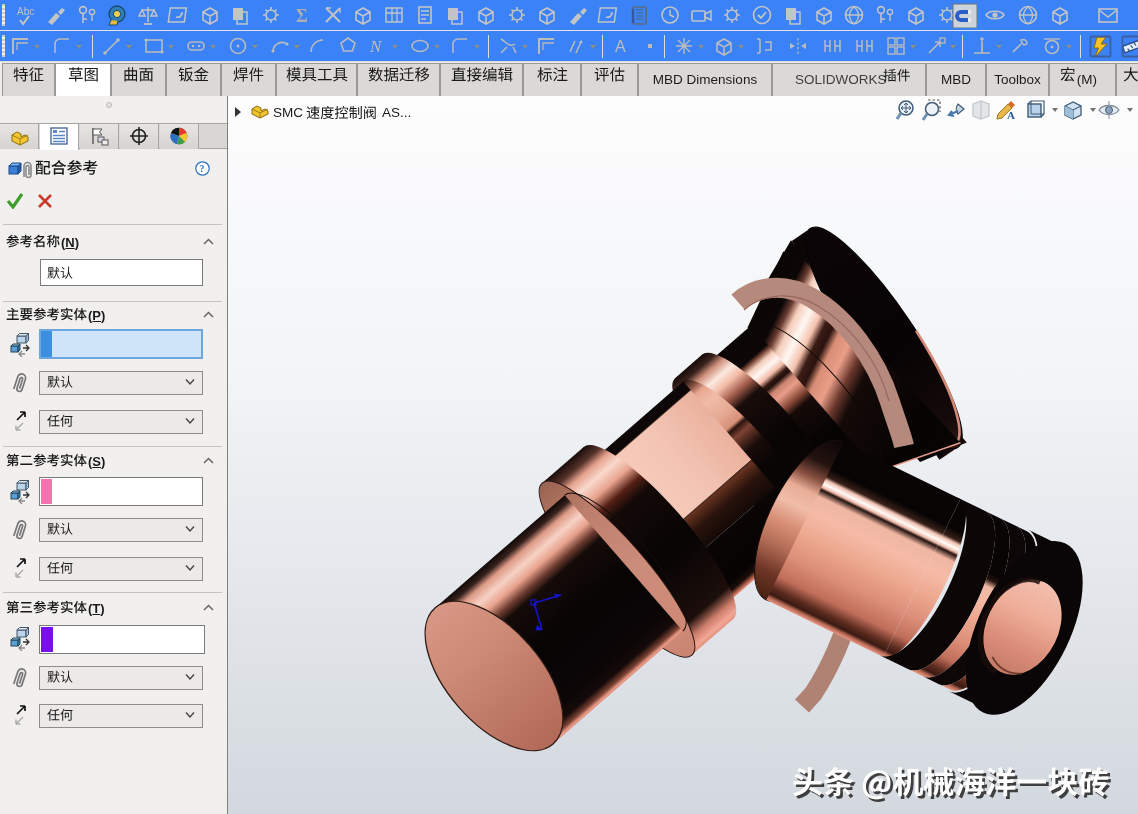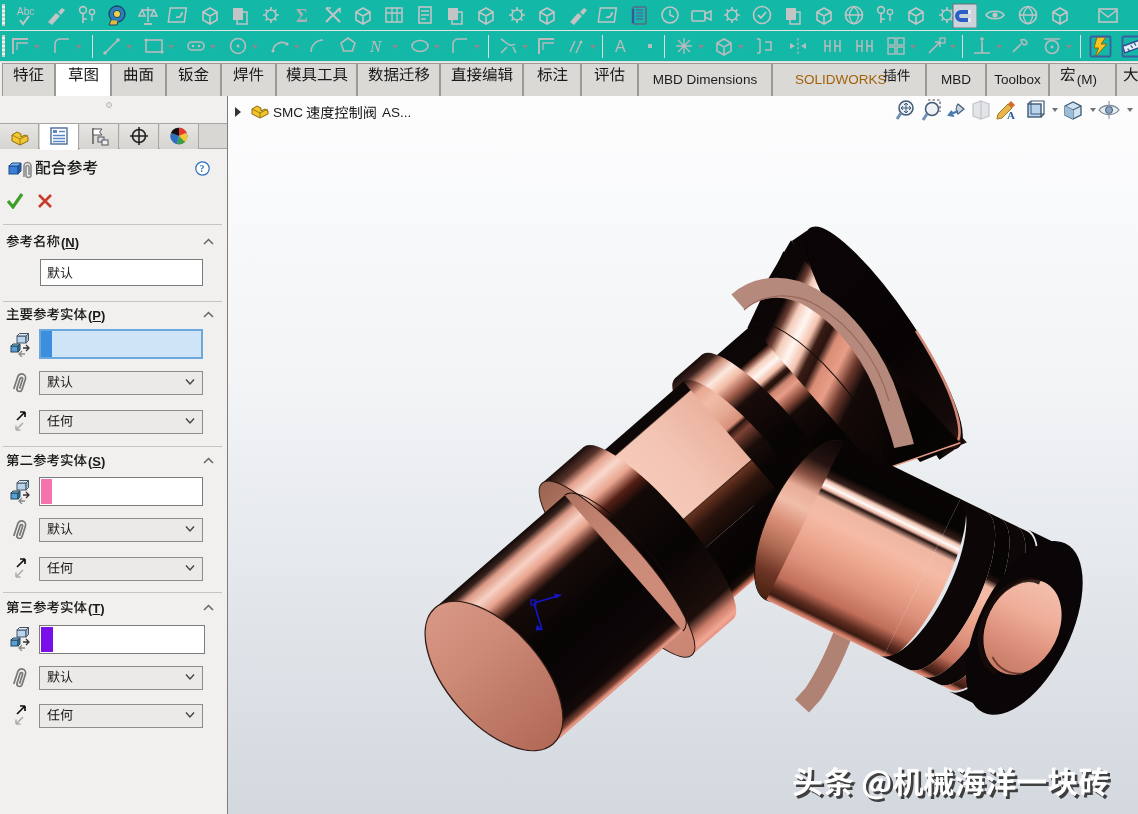--- a/index.html
+++ b/index.html
@@ -1,19 +1,19 @@
 <!DOCTYPE html>
 <html><head><meta charset="utf-8"><style>
 *{margin:0;padding:0;box-sizing:border-box}
 html,body{width:1138px;height:814px;overflow:hidden}
 body{font-family:"Liberation Sans",sans-serif;background:#f0f0ee;position:relative}
 .gl{position:absolute}
 #root{position:absolute;left:0;top:0;width:1138px;height:814px}
 .abs{position:absolute}
-.tb{position:absolute;left:0;width:1138px;background:#14b8a6}
+.tb{position:absolute;left:0;width:1138px;background:#3b82f6}
 #tb1{top:0;height:31px;border-bottom:1px solid #e3e3e1}
 #tb2{top:31px;height:31px;border-bottom:1px solid #dddddb}
 .icon{position:absolute;top:3px;width:25px;height:25px}
 .caret{position:absolute;width:0;height:0;border-left:3.5px solid transparent;border-right:3.5px solid transparent;border-top:4px solid #8a8c8e;top:14px}
 .vsep{position:absolute;top:4px;width:1px;height:23px;background:#dcdcda}
 #tabrow{position:absolute;left:0;top:62px;width:1054px;height:34px;background:#eeedeb}
 .tab{position:absolute;top:1px;height:33px;background:#dbd9d6;border:1px solid #9b9996;border-bottom:none}
 .tab.active{background:#fff;height:34px}
 #whitestrip{position:absolute;left:0;top:96px;width:1138px;height:28px;background:#fbfbfa}
 #panel{position:absolute;left:0;top:96px;width:228px;height:718px;background:#f1f0ee;border-right:1px solid #7e7e7c}
@@ -381,21 +381,21 @@
       <svg class="gl" style="left:536.5px;top:3px;" width="33" height="20">
         <g transform="translate(0,15.2)">
           <path d="M7.2 -11.8H14V-10.7H7.2ZM6.5 -8.1H14.8V-7H6.5ZM9.9 -7.6H11V-0.3Q11 0.2 10.9 0.5Q10.8 0.8 10.4 1Q10.1 1.1 9.6 1.1Q9 1.2 8.2 1.2Q8.2 0.9 8.1 0.6Q7.9 0.2 7.8 -0Q8.4 -0 8.9 -0Q9.4 0 9.6 -0Q9.7 -0 9.8 -0.1Q9.9 -0.1 9.9 -0.3ZM12.1 -5 13.1 -5.3Q13.5 -4.6 13.8 -3.7Q14.2 -2.9 14.4 -2.1Q14.7 -1.3 14.8 -0.6L13.8 -0.3Q13.6 -0.9 13.4 -1.7Q13.1 -2.5 12.8 -3.4Q12.5 -4.3 12.1 -5ZM7.6 -5.3 8.7 -5.1Q8.4 -4.2 8.1 -3.3Q7.8 -2.4 7.4 -1.6Q7 -0.9 6.6 -0.3Q6.5 -0.4 6.3 -0.5Q6.1 -0.6 6 -0.7Q5.8 -0.8 5.6 -0.9Q6.3 -1.7 6.8 -2.9Q7.3 -4.1 7.6 -5.3ZM0.8 -9.7H6.3V-8.6H0.8ZM3.1 -13H4.3V1.2H3.1ZM3 -9.1 3.8 -8.8Q3.6 -8 3.3 -7.1Q3 -6.1 2.6 -5.2Q2.3 -4.3 1.9 -3.6Q1.5 -2.8 1 -2.2Q1 -2.4 0.8 -2.6Q0.7 -2.8 0.6 -3Q0.5 -3.2 0.4 -3.3Q0.9 -4 1.4 -4.9Q1.9 -5.9 2.3 -7Q2.8 -8.1 3 -9.1ZM4.2 -8.3Q4.3 -8.2 4.7 -7.8Q5 -7.4 5.3 -7Q5.7 -6.5 6 -6.1Q6.3 -5.8 6.4 -5.6L5.7 -4.7Q5.6 -4.9 5.3 -5.4Q5 -5.8 4.7 -6.3Q4.4 -6.8 4.1 -7.2Q3.8 -7.6 3.6 -7.8Z M21.3 -5.5H29.5V-4.4H21.3ZM20.2 -0.4H30.4V0.8H20.2ZM20.7 -10.1H30V-9H20.7ZM24.8 -9.4H26V0.2H24.8ZM17 -12 17.6 -12.8Q18.1 -12.6 18.7 -12.3Q19.2 -12 19.7 -11.8Q20.2 -11.5 20.6 -11.2L19.9 -10.3Q19.6 -10.5 19.1 -10.8Q18.6 -11.1 18 -11.5Q17.5 -11.8 17 -12ZM16.2 -7.7 16.8 -8.6Q17.3 -8.4 17.8 -8.1Q18.3 -7.8 18.8 -7.5Q19.3 -7.2 19.7 -7L19 -6Q18.7 -6.3 18.2 -6.6Q17.7 -6.9 17.2 -7.2Q16.6 -7.5 16.2 -7.7ZM16.6 0.3Q17 -0.3 17.5 -1.1Q18.1 -2 18.6 -2.9Q19.1 -3.8 19.6 -4.7L20.4 -4Q20 -3.1 19.5 -2.2Q19 -1.4 18.5 -0.5Q18 0.3 17.6 1.1ZM24 -12.7 25.1 -13.1Q25.5 -12.5 25.8 -11.8Q26.2 -11.1 26.4 -10.6L25.3 -10.1Q25.1 -10.6 24.8 -11.4Q24.4 -12.1 24 -12.7Z" fill="#1a1a1a"></path>
         </g>
       </svg>
       <svg class="gl" style="left:594.0px;top:3px;" width="33" height="20">
         <g transform="translate(0,15.2)">
           <path d="M5.1 -5.4H14.9V-4.3H5.1ZM5.6 -12.2H14.2V-11.1H5.6ZM9.4 -12H10.5V1.2H9.4ZM12.8 -10.3 14 -10Q13.8 -9.4 13.5 -8.6Q13.3 -7.9 13.1 -7.3Q12.9 -6.6 12.7 -6.1L11.8 -6.4Q12 -6.9 12.2 -7.6Q12.4 -8.3 12.5 -9Q12.7 -9.7 12.8 -10.3ZM6.1 -10 7.1 -10.3Q7.3 -9.7 7.5 -9Q7.7 -8.3 7.8 -7.6Q8 -7 8 -6.4L7 -6.2Q6.9 -6.7 6.8 -7.4Q6.7 -8 6.5 -8.7Q6.3 -9.4 6.1 -10ZM1.5 -11.8 2.2 -12.5Q2.7 -12.2 3.1 -11.8Q3.6 -11.3 4 -10.9Q4.4 -10.5 4.6 -10.2L3.8 -9.4Q3.6 -9.7 3.2 -10.1Q2.8 -10.6 2.4 -11Q1.9 -11.4 1.5 -11.8ZM2.7 0.9 2.4 -0.1 2.7 -0.6 5.4 -2.6Q5.5 -2.4 5.6 -2.1Q5.8 -1.8 5.9 -1.7Q4.9 -0.9 4.3 -0.5Q3.7 -0 3.4 0.3Q3 0.5 2.9 0.7Q2.7 0.8 2.7 0.9ZM0.7 -8.2H3.5V-7H0.7ZM2.7 0.9Q2.6 0.8 2.5 0.6Q2.4 0.4 2.3 0.2Q2.2 0.1 2.1 -0.1Q2.3 -0.2 2.6 -0.5Q2.8 -0.8 2.8 -1.3V-8.2H3.9V-0.3Q3.9 -0.3 3.7 -0.2Q3.5 -0 3.3 0.1Q3 0.3 2.8 0.6Q2.7 0.8 2.7 0.9Z M19.6 -13 20.7 -12.6Q20.2 -11.3 19.5 -10Q18.9 -8.8 18.1 -7.6Q17.3 -6.5 16.4 -5.6Q16.4 -5.8 16.3 -6Q16.2 -6.2 16 -6.4Q15.9 -6.7 15.8 -6.8Q16.6 -7.5 17.3 -8.5Q18 -9.5 18.6 -10.7Q19.2 -11.8 19.6 -13ZM18 -9 19.1 -10.1 19.1 -10.1V1.2H18ZM21.4 -5.3H29.4V1.2H28.3V-4.2H22.6V1.2H21.4ZM24.8 -13H26V-4.7H24.8ZM20.5 -9.6H30.4V-8.5H20.5ZM22 -0.5H28.9V0.6H22Z" fill="#1a1a1a"></path>
         </g>
       </svg>
-      <div class="abs" style="left:795px;top:10px;font-size:13.5px;color:#a16207">SOLIDWORKS </div>
+      <div class="abs" style="left:795px;top:10px;font-size:13.5px;color:#404040">SOLIDWORKS </div>
       <svg class="gl" style="left:882.7px;top:5px;" width="30" height="18">
         <g transform="translate(0,13.5)">
           <path d="M11.9 -11.5 12.4 -10.7Q11.8 -10.5 11 -10.3Q10.2 -10.2 9.3 -10.1Q8.4 -10 7.5 -9.9Q6.6 -9.8 5.8 -9.8Q5.8 -10 5.7 -10.2Q5.6 -10.4 5.5 -10.6Q6.4 -10.7 7.2 -10.7Q8.1 -10.8 9 -10.9Q9.8 -11 10.6 -11.2Q11.3 -11.3 11.9 -11.5ZM7.5 -6.4 8.1 -5.6Q7.5 -5.4 6.9 -5.2Q6.3 -5 5.7 -4.9Q5.7 -5 5.6 -5.3Q5.5 -5.5 5.4 -5.6Q6 -5.8 6.6 -6Q7.1 -6.2 7.5 -6.4ZM5.1 -8.3H13.1V-7.4H5.1ZM8.6 -10.6H9.6V-0.1H8.6ZM5.4 -5.6 6.4 -5.3V1.1H5.4ZM10.1 -6H12.6V1.1H11.7V-5.1H10.1ZM5.9 -3.3H8V-2.5H5.9ZM10.1 -3.3H12.2V-2.5H10.1ZM5.8 -0.5H12V0.4H5.8ZM0.5 -4.3Q1.3 -4.4 2.4 -4.8Q3.5 -5.1 4.6 -5.4L4.7 -4.5Q3.7 -4.1 2.6 -3.8Q1.6 -3.5 0.8 -3.2ZM0.7 -8.8H4.5V-7.8H0.7ZM2.2 -11.6H3.2V-0.1Q3.2 0.3 3.1 0.5Q3 0.7 2.8 0.9Q2.6 1 2.2 1Q1.8 1.1 1.3 1.1Q1.3 0.9 1.2 0.6Q1.1 0.3 1 0.1Q1.3 0.1 1.6 0.1Q1.9 0.1 2 0.1Q2.2 0.1 2.2 -0.1Z M22.1 -11.4H23.2V1.1H22.1ZM19.8 -10.9 20.8 -10.7Q20.6 -9.7 20.3 -8.8Q20 -7.9 19.7 -7.1Q19.3 -6.3 18.9 -5.7Q18.9 -5.7 18.7 -5.8Q18.5 -5.9 18.4 -6Q18.2 -6.1 18.1 -6.2Q18.5 -6.7 18.8 -7.5Q19.1 -8.3 19.4 -9.1Q19.6 -10 19.8 -10.9ZM19.9 -8.8H26.3V-7.8H19.6ZM18.2 -4.7H26.9V-3.7H18.2ZM17.5 -11.5 18.5 -11.2Q18 -10.1 17.5 -8.9Q16.9 -7.8 16.2 -6.8Q15.6 -5.8 14.8 -5Q14.8 -5.1 14.7 -5.3Q14.6 -5.5 14.5 -5.7Q14.3 -5.9 14.2 -6Q14.9 -6.7 15.5 -7.6Q16.1 -8.5 16.6 -9.5Q17.1 -10.5 17.5 -11.5ZM16.1 -8 17.1 -9 17.1 -8.9V1.1H16.1Z" fill="#1a1a1a"></path>
         </g>
       </svg>
       <svg class="gl" style="left:1060.2px;top:3px;" width="18" height="20">
         <g transform="translate(0,15.2)">
           <path d="M1 -7.5H14.6V-6.4H1ZM6.2 -9.8 7.4 -9.5Q6.8 -7.4 5.9 -5.6Q5.1 -3.8 4 -2.2Q2.9 -0.7 1.6 0.4Q1.5 0.3 1.3 0.1Q1.2 -0 1 -0.2Q0.8 -0.4 0.6 -0.5Q1.9 -1.5 3 -2.9Q4.1 -4.4 4.9 -6.1Q5.7 -7.8 6.2 -9.8ZM10.1 -3.1 11.1 -3.6Q11.6 -3 12.2 -2.2Q12.8 -1.4 13.3 -0.7Q13.9 0 14.2 0.6L13.2 1.2Q12.9 0.7 12.3 -0.1Q11.8 -0.8 11.2 -1.6Q10.6 -2.4 10.1 -3.1ZM1.2 -11.3H14.4V-8.4H13.2V-10.3H2.3V-8.4H1.2ZM6.8 -12.8 8 -13.1Q8.2 -12.7 8.5 -12.2Q8.7 -11.7 8.9 -11.4L7.6 -11Q7.5 -11.3 7.3 -11.9Q7 -12.4 6.8 -12.8ZM4.8 0.9Q4.8 0.8 4.7 0.6Q4.7 0.4 4.6 0.2Q4.5 -0 4.5 -0.2Q4.7 -0.2 4.9 -0.5Q5.2 -0.8 5.5 -1.2Q5.7 -1.4 6 -1.8Q6.3 -2.3 6.7 -2.9Q7.1 -3.5 7.5 -4.2Q7.9 -4.9 8.3 -5.7L9.5 -5.3Q8.6 -3.7 7.7 -2.3Q6.7 -0.8 5.8 0.3V0.3Q5.8 0.3 5.6 0.4Q5.5 0.4 5.3 0.5Q5.1 0.6 5 0.7Q4.8 0.8 4.8 0.9ZM4.8 0.9 4.8 0 5.5 -0.4 12.4 -0.9Q12.5 -0.7 12.5 -0.4Q12.6 -0.1 12.6 0Q10.7 0.2 9.3 0.4Q8 0.5 7.2 0.6Q6.4 0.7 5.9 0.7Q5.4 0.8 5.2 0.8Q5 0.9 4.8 0.9Z" fill="#1a1a1a"></path>
         </g>
       </svg>

